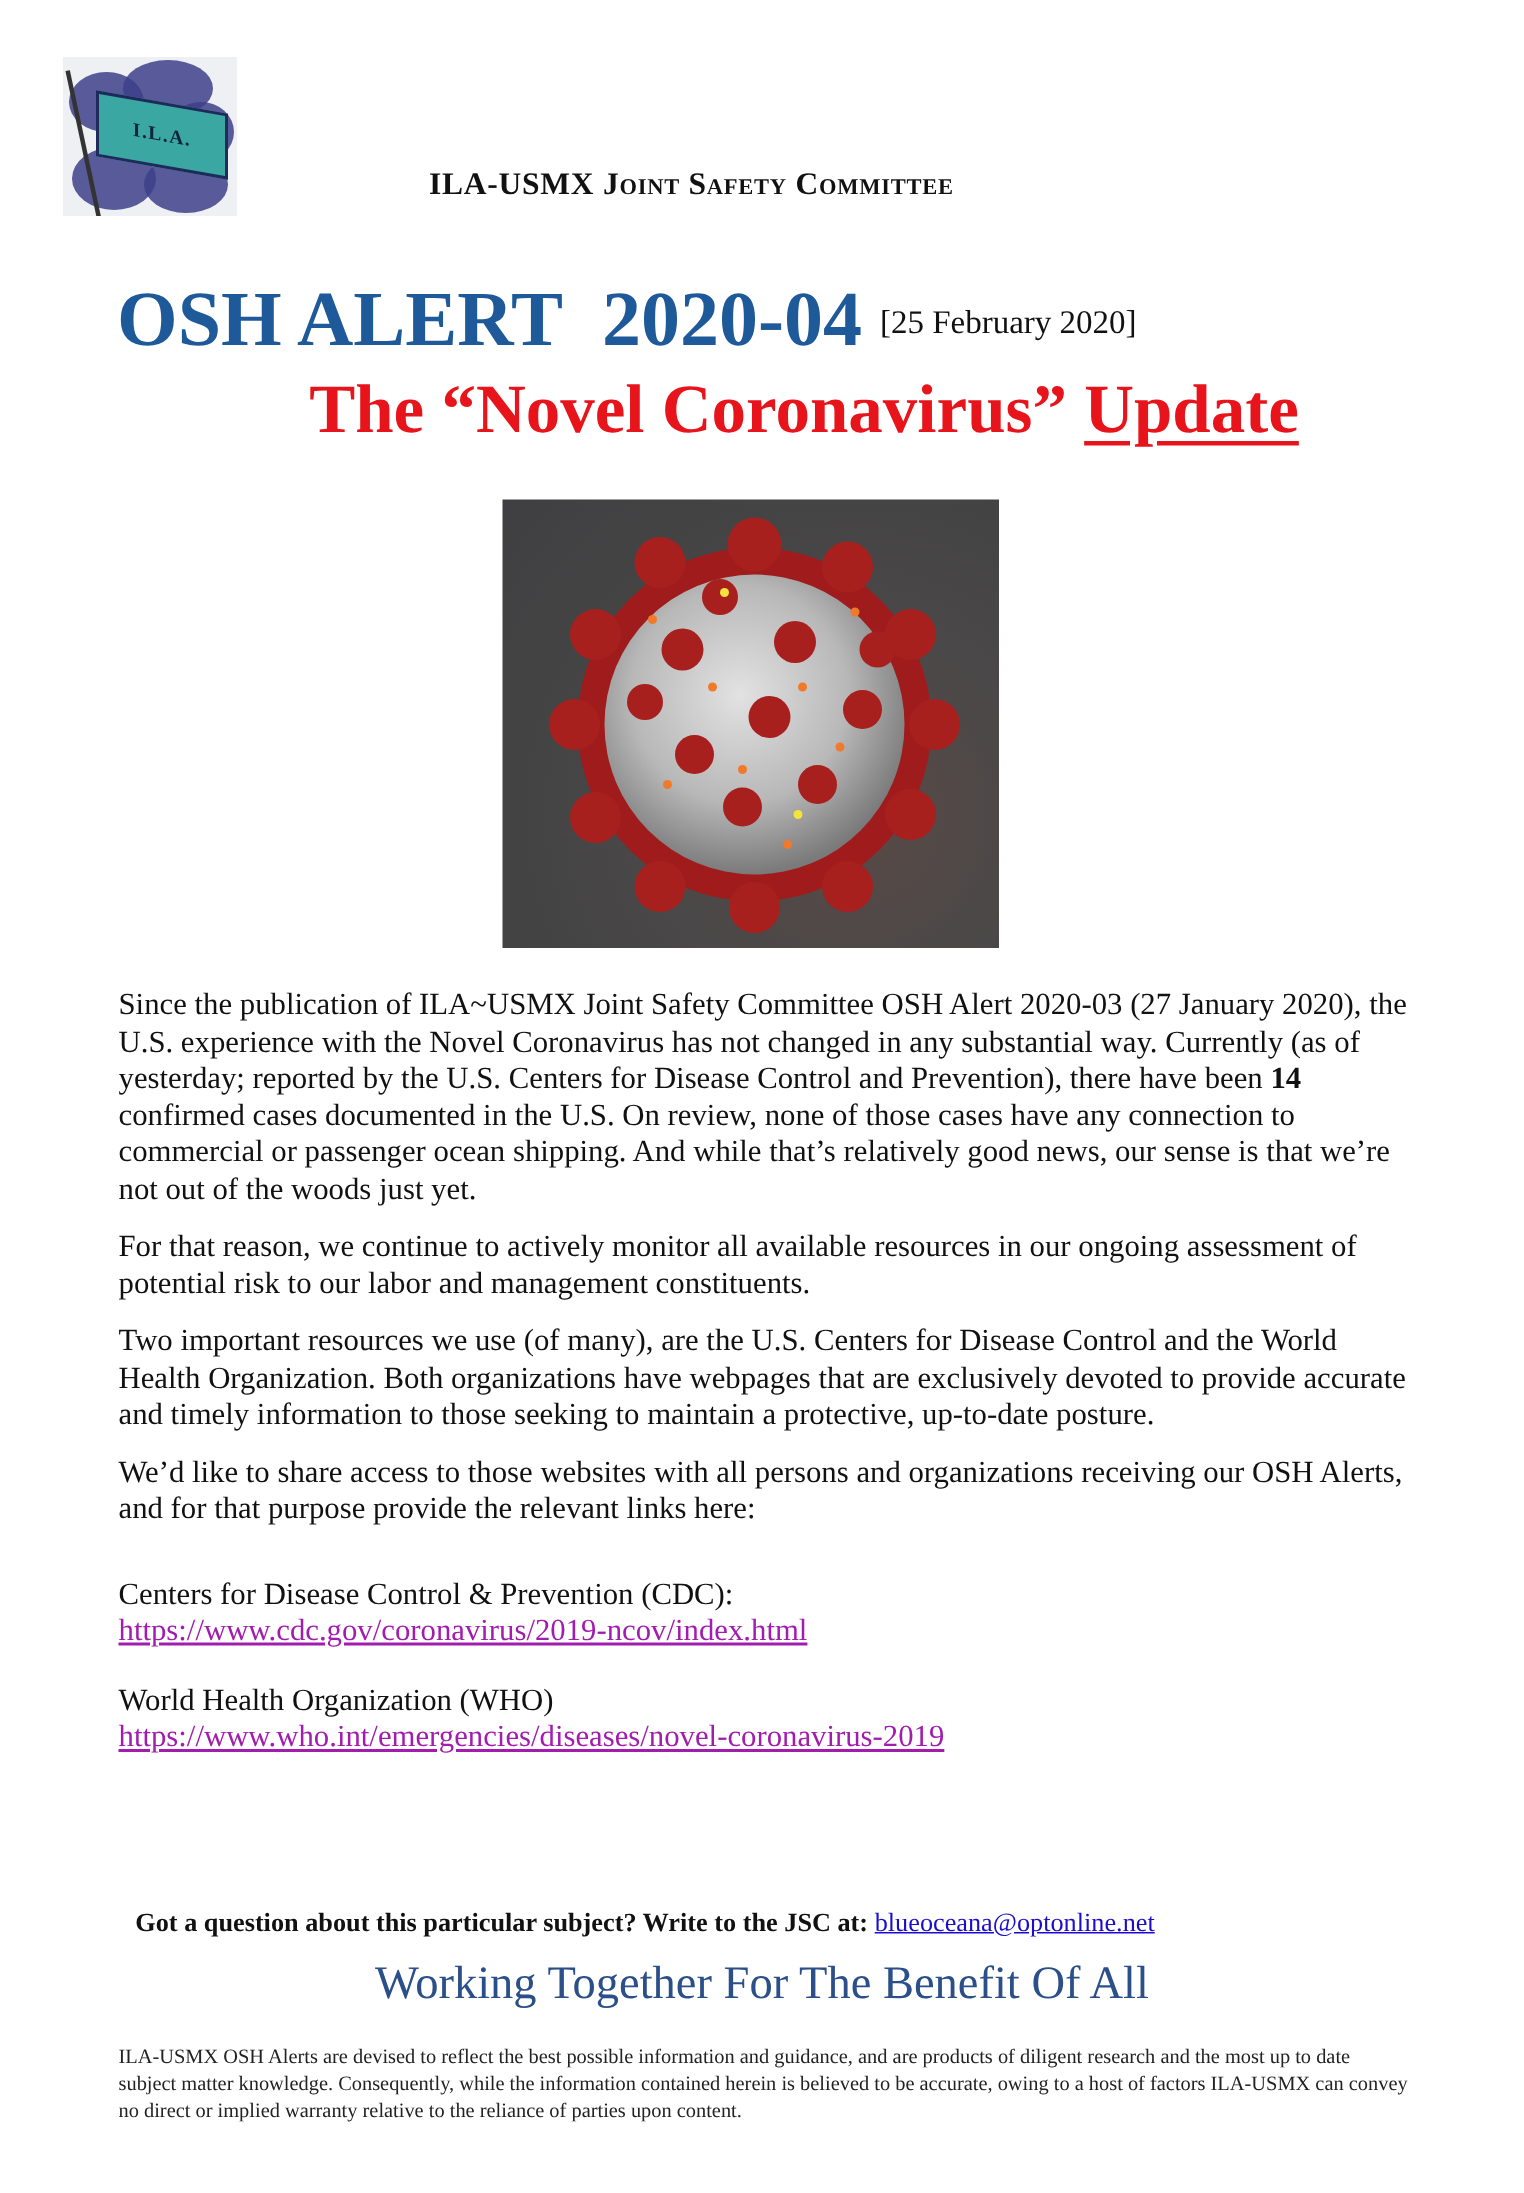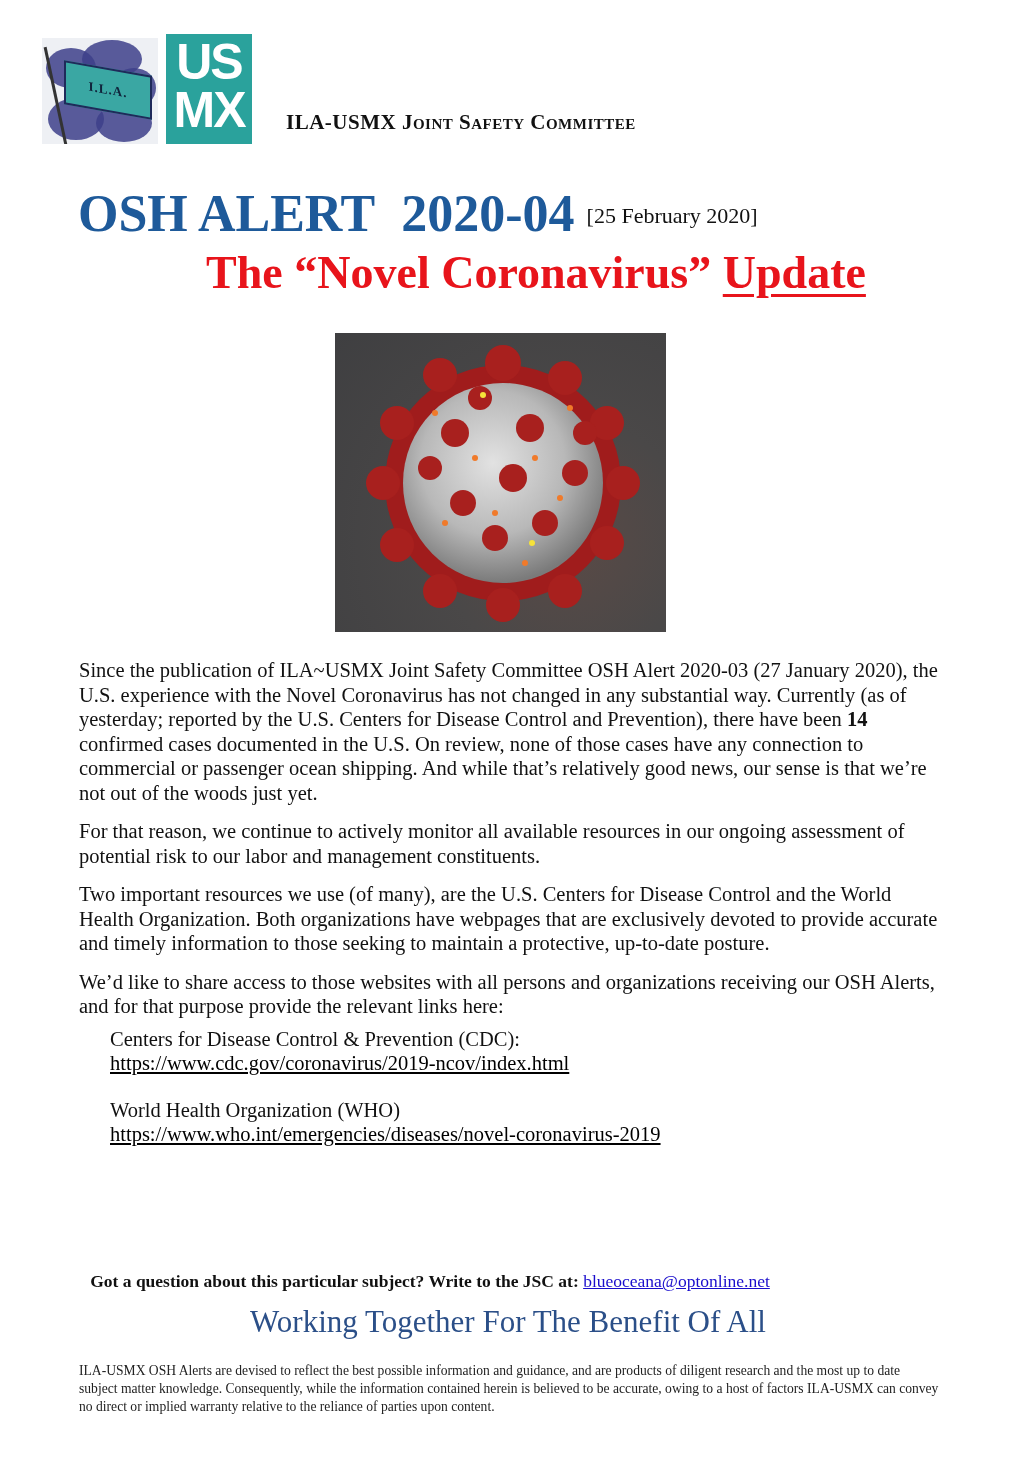--- a/index.html
+++ b/index.html
@@ -20,22 +20,22 @@
   .alert-line .alert-date { font: 22px "Liberation Serif", serif; color: #111; margin-left: 12px; vertical-align: 8px; }
 
   .title-line { position: absolute; left: 0; width: 1016px; top: 246px; text-align: center; color: #e8141b; font: bold 46px "Liberation Serif", serif; white-space: nowrap; padding-left: 28px; }
   .title-line .underline { text-decoration: underline; text-decoration-thickness: 3px; text-underline-offset: 6px; }
 
   .virus-image { position: absolute; left: 335px; top: 333px; width: 331px; height: 299px; background: radial-gradient(circle at 70% 70%, #5a4a46 0%, #4a4848 40%, #3f3f41 100%); overflow: hidden; }
 
   .body-text { position: absolute; left: 79px; top: 658px; width: 860px; font: 20.5px/24.5px "Liberation Serif", serif; color: #111; }
   .body-text p { margin: 0 0 14px 0; }
   .body-text b { font-weight: bold; }
-  .body-text .link { color: #000000; text-decoration: underline; }
-  .body-text .src { margin-bottom: 22px; margin-left: 31px; }
+  .body-text .link { color: #a21caf; text-decoration: underline; }
+  .body-text .src { margin-bottom: 22px; }
 
   .question { position: absolute; left: 0; width: 860px; top: 1271px; text-align: center; font: bold 17.5px "Liberation Serif", serif; color: #111; white-space: nowrap; }
   .question .email { font-weight: normal; color: #1a0dcc; text-decoration: underline; }
 
   .tagline { position: absolute; left: 0; width: 1016px; top: 1304px; text-align: center; font: 31px "Liberation Serif", serif; color: #2b4f88; white-space: nowrap; }
 
   .disclaimer { position: absolute; left: 79px; top: 1362px; width: 860px; font: 13.6px/18px "Liberation Serif", serif; color: #222; }
 </style>
 </head>
 <body>
@@ -44,24 +44,20 @@
   <div class="logo-ila">
     <div class="cloud" style="left:4px;top:10px;width:50px;height:40px;"></div>
     <div class="cloud" style="left:40px;top:2px;width:60px;height:38px;"></div>
     <div class="cloud" style="left:70px;top:30px;width:44px;height:40px;"></div>
     <div class="cloud" style="left:6px;top:60px;width:56px;height:42px;"></div>
     <div class="cloud" style="left:54px;top:66px;width:56px;height:38px;"></div>
     <div class="pole"></div>
     <div class="flag">
         <span>I.L.A.</span>
       </div>
-  </div>
-  <div class="logo-usmx">
-    <div>US</div>
-    <div>MX</div>
   </div>
 </div>
 
 <div class="committee">ILA-USMX Joint Safety Committee</div>
 
 <div class="alert-line">
   <span class="alert-main">OSH ALERT</span><span class="alert-num">2020-04</span><span class="alert-date">[25 February 2020]</span>
 </div>
 
 <div class="title-line">
@@ -115,21 +111,21 @@
     </g>
     <circle cx="148" cy="62" r="3" fill="#f5e23a"></circle>
     <circle cx="197" cy="210" r="3" fill="#f5e23a"></circle>
   </svg>
 </div>
 
 <div class="body-text">
   <p><span>Since the publication of ILA~USMX Joint Safety Committee OSH Alert 2020-03 (27 January 2020), the U.S. experience with the Novel Coronavirus has not changed in any substantial way. Currently (as of yesterday; reported by the U.S. Centers for Disease Control and Prevention), there have been </span><b>14</b><span> confirmed cases documented in the U.S. On review, none of those cases have any connection to commercial or passenger ocean shipping. And while that’s relatively good news, our sense is that we’re not out of the woods just yet.</span></p>
   <p>For that reason, we continue to actively monitor all available resources in our ongoing assessment of potential risk to our labor and management constituents.</p>
   <p>Two important resources we use (of many), are the U.S. Centers for Disease Control and the World Health Organization. Both organizations have webpages that are exclusively devoted to provide accurate and timely information to those seeking to maintain a protective, up-to-date posture.</p>
-  <p style="margin-bottom:8px;">We’d like to share access to those websites with all persons and organizations receiving our OSH Alerts, and for that purpose provide the relevant links here:</p>
+  <p style="margin-bottom:32px;">We’d like to share access to those websites with all persons and organizations receiving our OSH Alerts, and for that purpose provide the relevant links here:</p>
   <div class="src">
     <div>Centers for Disease Control &amp; Prevention (CDC):</div>
     <a class="link">https://www.cdc.gov/coronavirus/2019-ncov/index.html</a>
   </div>
   <div class="src">
     <div>World Health Organization (WHO)</div>
     <a class="link">https://www.who.int/emergencies/diseases/novel-coronavirus-2019</a>
   </div>
 </div>
 

